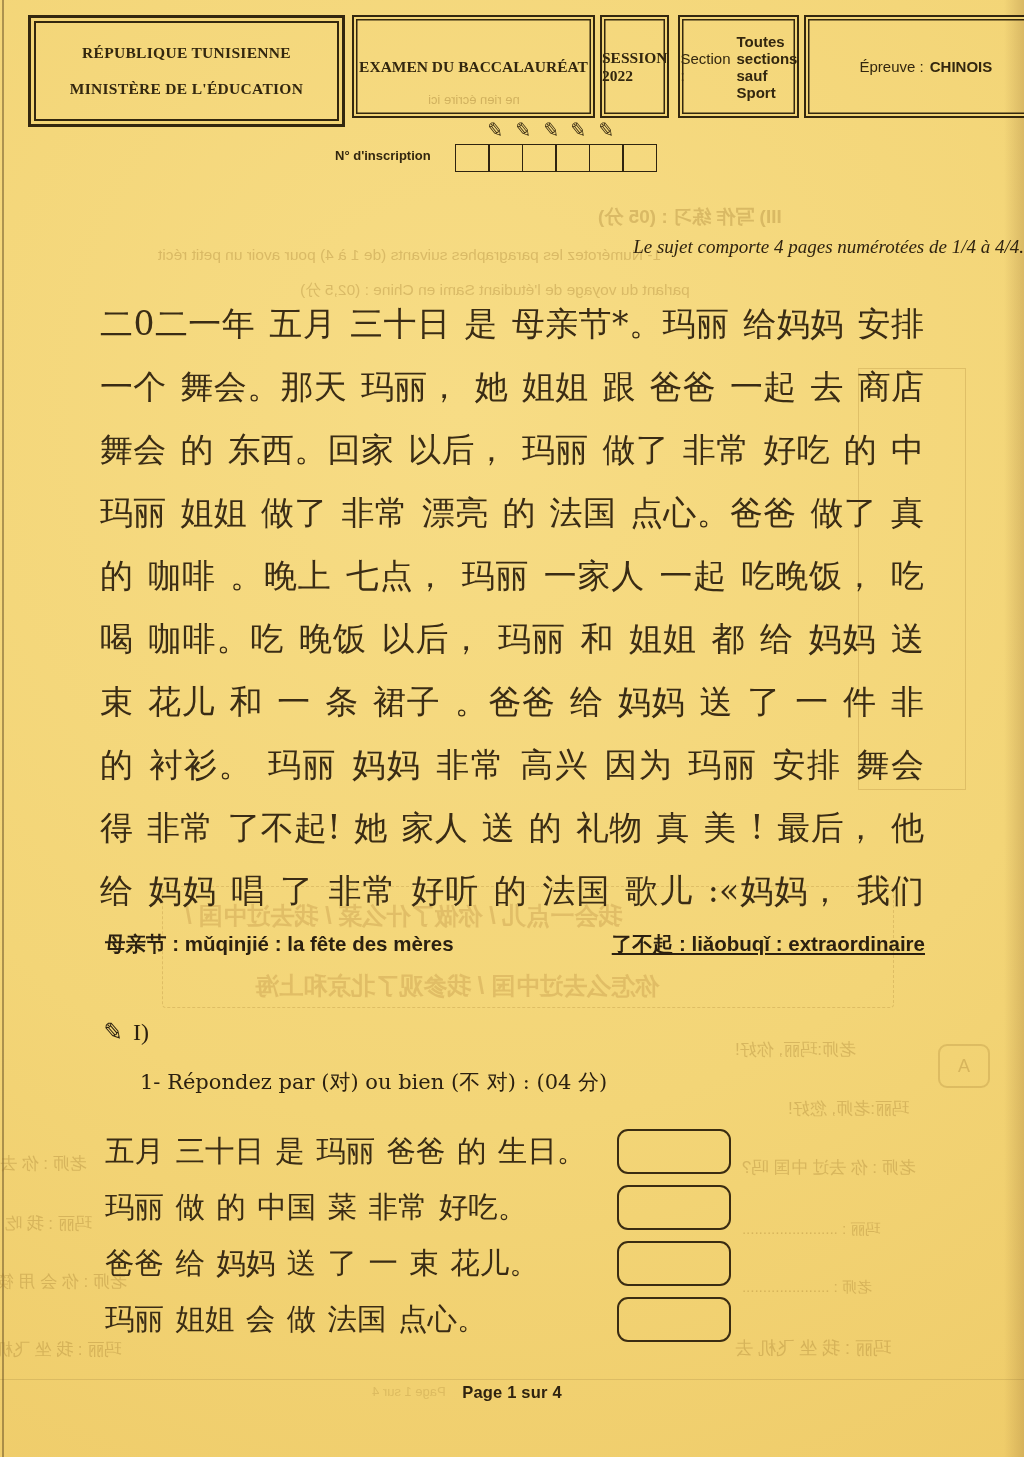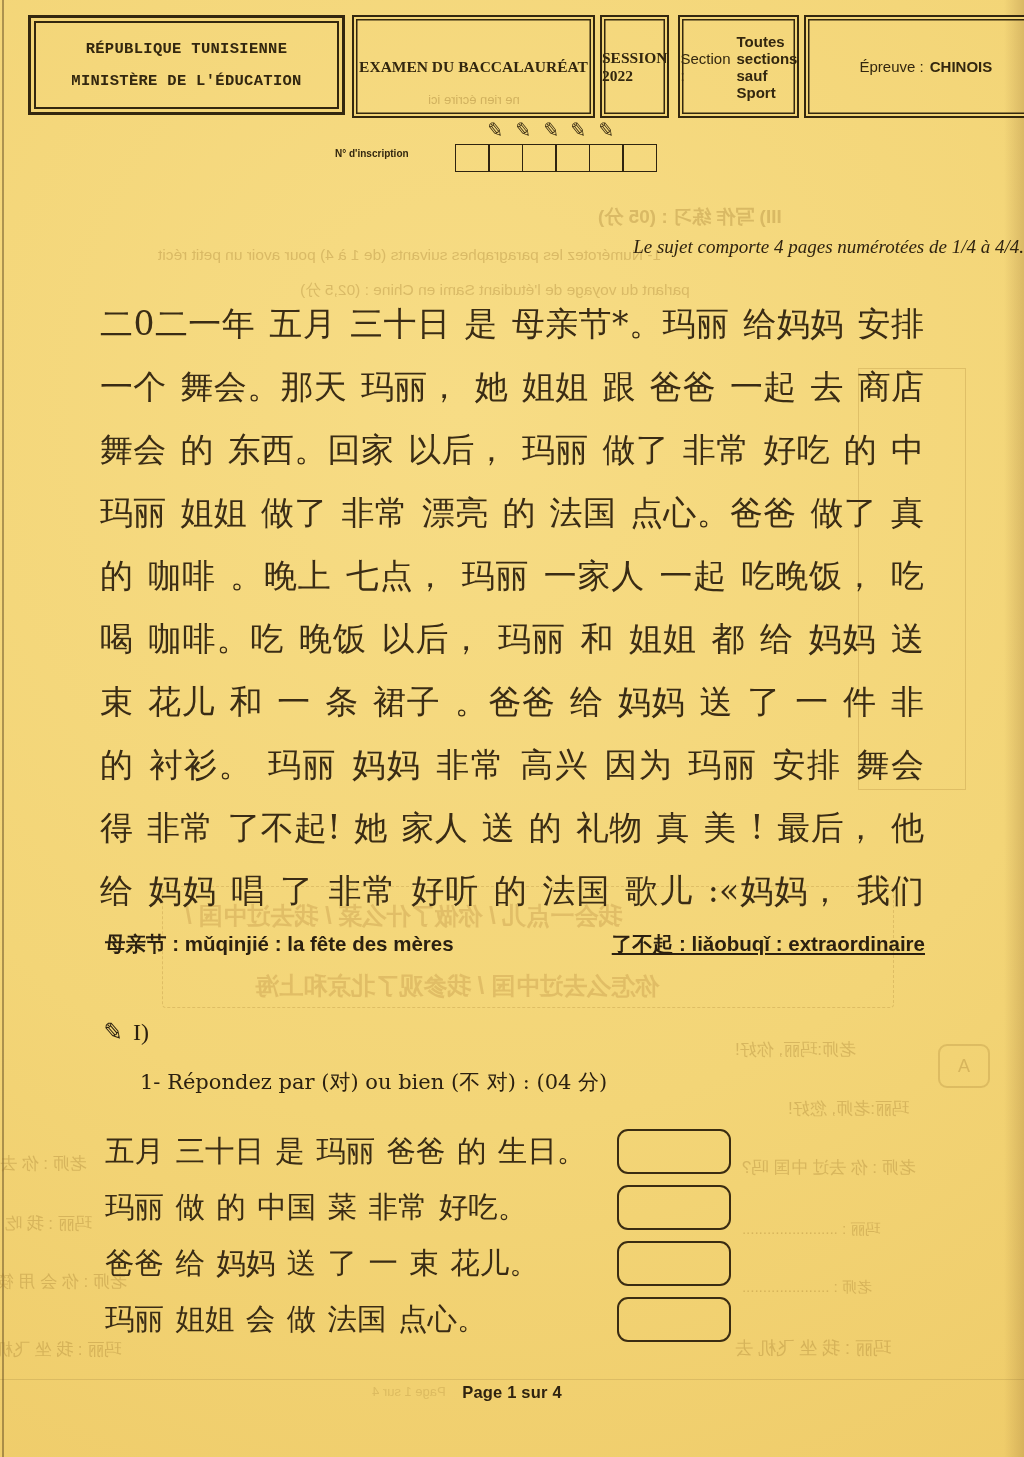--- a/index.html
+++ b/index.html
@@ -21,41 +21,41 @@
     background:linear-gradient(to left, rgba(150,110,50,0.28), rgba(150,110,50,0));}
   .crease{position:absolute;left:0;top:1379px;width:100%;height:1px;background:rgba(90,70,30,0.14);}
 
   
   .dbox{
     box-sizing:border-box;border:2px solid var(--ink);
     box-shadow: inset 0 0 0 2px var(--paper), inset 0 0 0 3.5px var(--ink);
     display:flex;align-items:center;justify-content:center;background:transparent;
   }
   #left-box{
-    position:absolute;left:28px;top:15px;width:317px;height:100px;
+    position:absolute;left:28px;top:15px;width:317px;height:112px;
     border:3px solid var(--ink);
     box-shadow: inset 0 0 0 3px var(--paper), inset 0 0 0 5px var(--ink);
     box-sizing:border-box;display:flex;flex-direction:column;align-items:center;justify-content:space-evenly;
-    font-family:Liberation Mono, monospace;font-weight:bold;font-size:15.5px;letter-spacing:.3px;
+    font-family:Liberation Serif, serif;font-weight:bold;font-size:15.5px;letter-spacing:.3px;
     text-align:center;padding:8px 4px;
   }
   #header-grid{position:absolute;left:352px;top:15px;width:595px;height:103px;
     display:flex;flex-direction:row;gap:9px;box-sizing:border-box;}
   .hrow{display:flex;gap:5px;flex:1;}
   .cell-mid{width:243px;}
   .cell-right{flex:1;justify-content:center;}
   .serifbold{font-family:"Liberation Serif", serif;font-weight:bold;font-size:15.5px;}
   .lblval{font-size:15px;}
   .lblval b{margin-left:6px;}
   #duree-cell{justify-content:flex-start;padding-left:205px;font-size:15px;position:relative;text-align:center;}
 
   
   #pencil-row{position:absolute;left:487px;top:118px;display:flex;gap:11px;font-size:20px;color:#3a2c12;}
   #pencil-row span{transform:rotate(6deg);}
-  #inscription-label{position:absolute;left:335px;top:148px;font-weight:bold;font-size:10px;}
+  #inscription-label{position:absolute;left:335px;top:148px;font-weight:bold;font-size:13px;}
   #inscription-boxes{position:absolute;left:455px;top:144px;display:flex;}
   .ins-cell{width:35px;height:28px;border:1.6px solid #2f2410;box-sizing:border-box;margin-left:-1.6px;}
   .ins-cell:first-child{margin-left:0;}
 
   
   #notice{position:absolute;left:0;top:236px;width:100%;text-align:right;
     font-family:"Liberation Serif", serif;font-style:italic;font-size:19px;color:#2f2310;}
 
   
   #passage{position:absolute;left:100px;top:296px;width:824px;}

